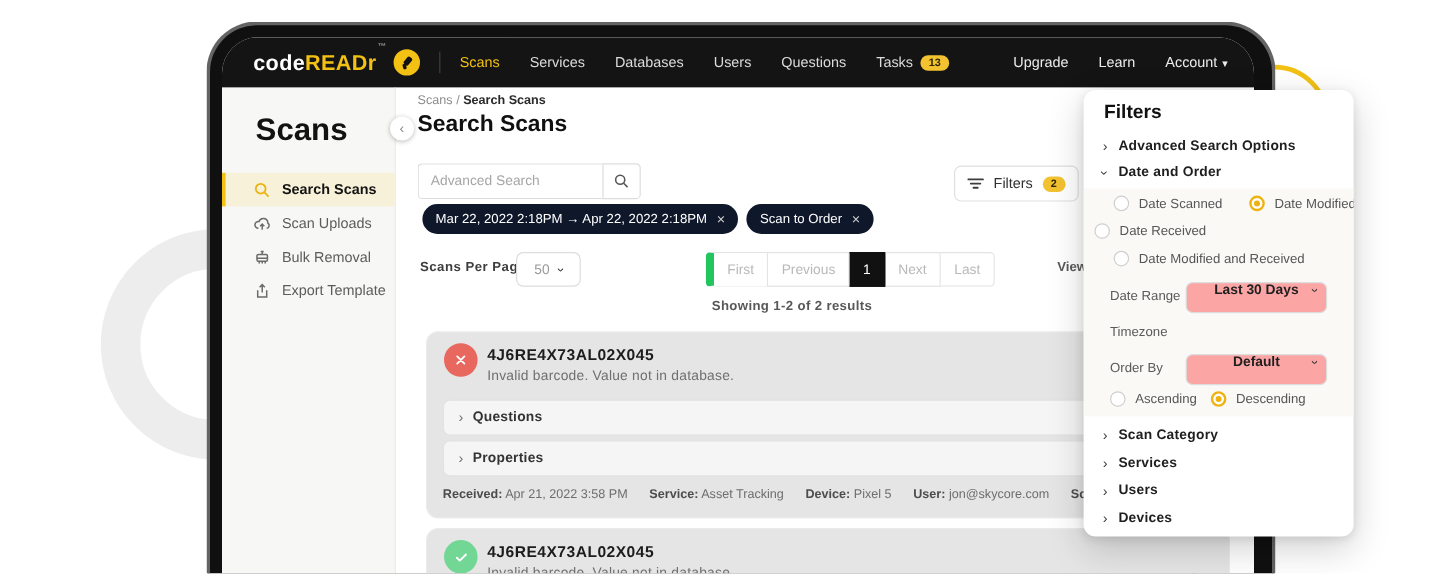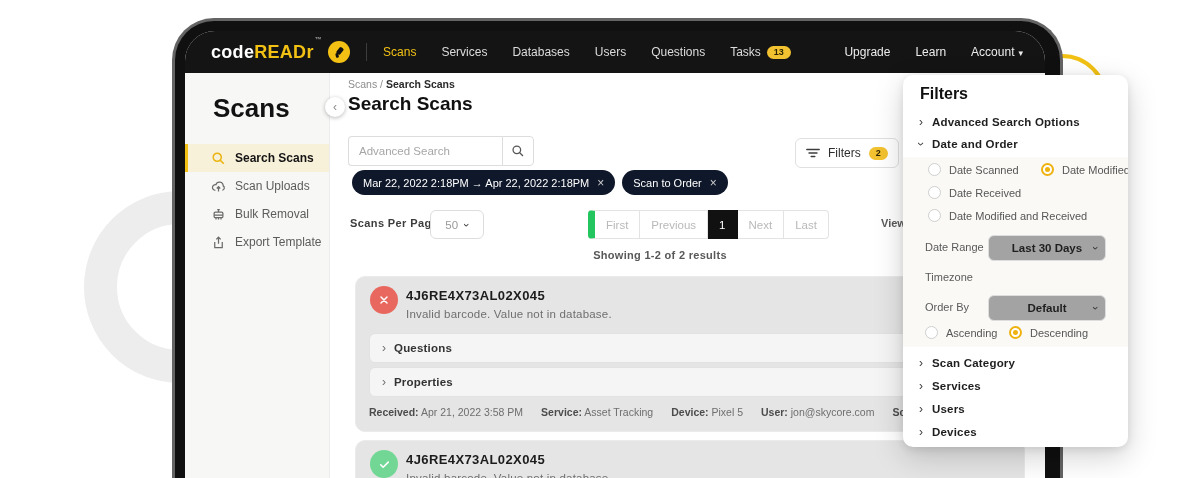--- a/index.html
+++ b/index.html
@@ -118,21 +118,21 @@
   .lightbox{position:absolute;left:0;right:0;top:82px;height:190px;background:#faf9f6;}
   .radio-row{position:absolute;display:flex;align-items:center;gap:8px;cursor:pointer;}
   .radio{width:13px;height:13px;border-radius:50%;border:1.5px solid #cfcfcf;background:#fff;
          box-sizing:border-box;position:relative;flex:0 0 auto;}
   .radio.checked{border:2px solid #eeb211;}
   .radio.checked::after{content:"";position:absolute;left:2px;top:2px;width:5px;height:5px;
                         border-radius:50%;background:#eeb211;}
   .radio-lbl{font-size:11px;color:#565656;white-space:nowrap;}
   .sel-label{position:absolute;left:22px;font-size:11px;color:#5a5a5a;}
   .sel-box{position:absolute;left:85px;width:118px;height:26px;border:1px solid #ddd;border-radius:6px;
-           background:#a3a3a3;box-sizing:border-box;display:flex;align-items:center;justify-content:center;
+           background:#fca5a5;box-sizing:border-box;display:flex;align-items:flex-start;justify-content:center;
            cursor:pointer;}
   .sel-box .val{font-size:11.5px;font-weight:bold;color:#1f1f1f;white-space:nowrap;}
   .sel-box .chev{position:absolute;right:7px;color:#333;font-size:11px;}
   .rot90{display:inline-block;transform:rotate(90deg);}
 </style>
 </head>
 <body>
 
 <div class="stage">
 
@@ -326,21 +326,21 @@
     <div class="lightbox"></div>
 
     <div class="radio-row" style="left:25px;top:88px;">
       <span class="radio"></span>
       <span class="radio-lbl">Date Scanned</span>
     </div>
     <div class="radio-row" style="left:138px;top:88px;">
       <span class="radio checked"></span>
       <span class="radio-lbl">Date Modified</span>
     </div>
-    <div class="radio-row" style="left:25px;top:111px;">
+    <div class="radio-row" style="left:9px;top:111px;">
       <span class="radio"></span>
       <span class="radio-lbl">Date Received</span>
     </div>
     <div class="radio-row" style="left:25px;top:134px;">
       <span class="radio"></span>
       <span class="radio-lbl">Date Modified and Received</span>
     </div>
 
     <div class="sel-label" style="top:166px;">Date Range</div>
     <div class="sel-box" style="top:160px;">

